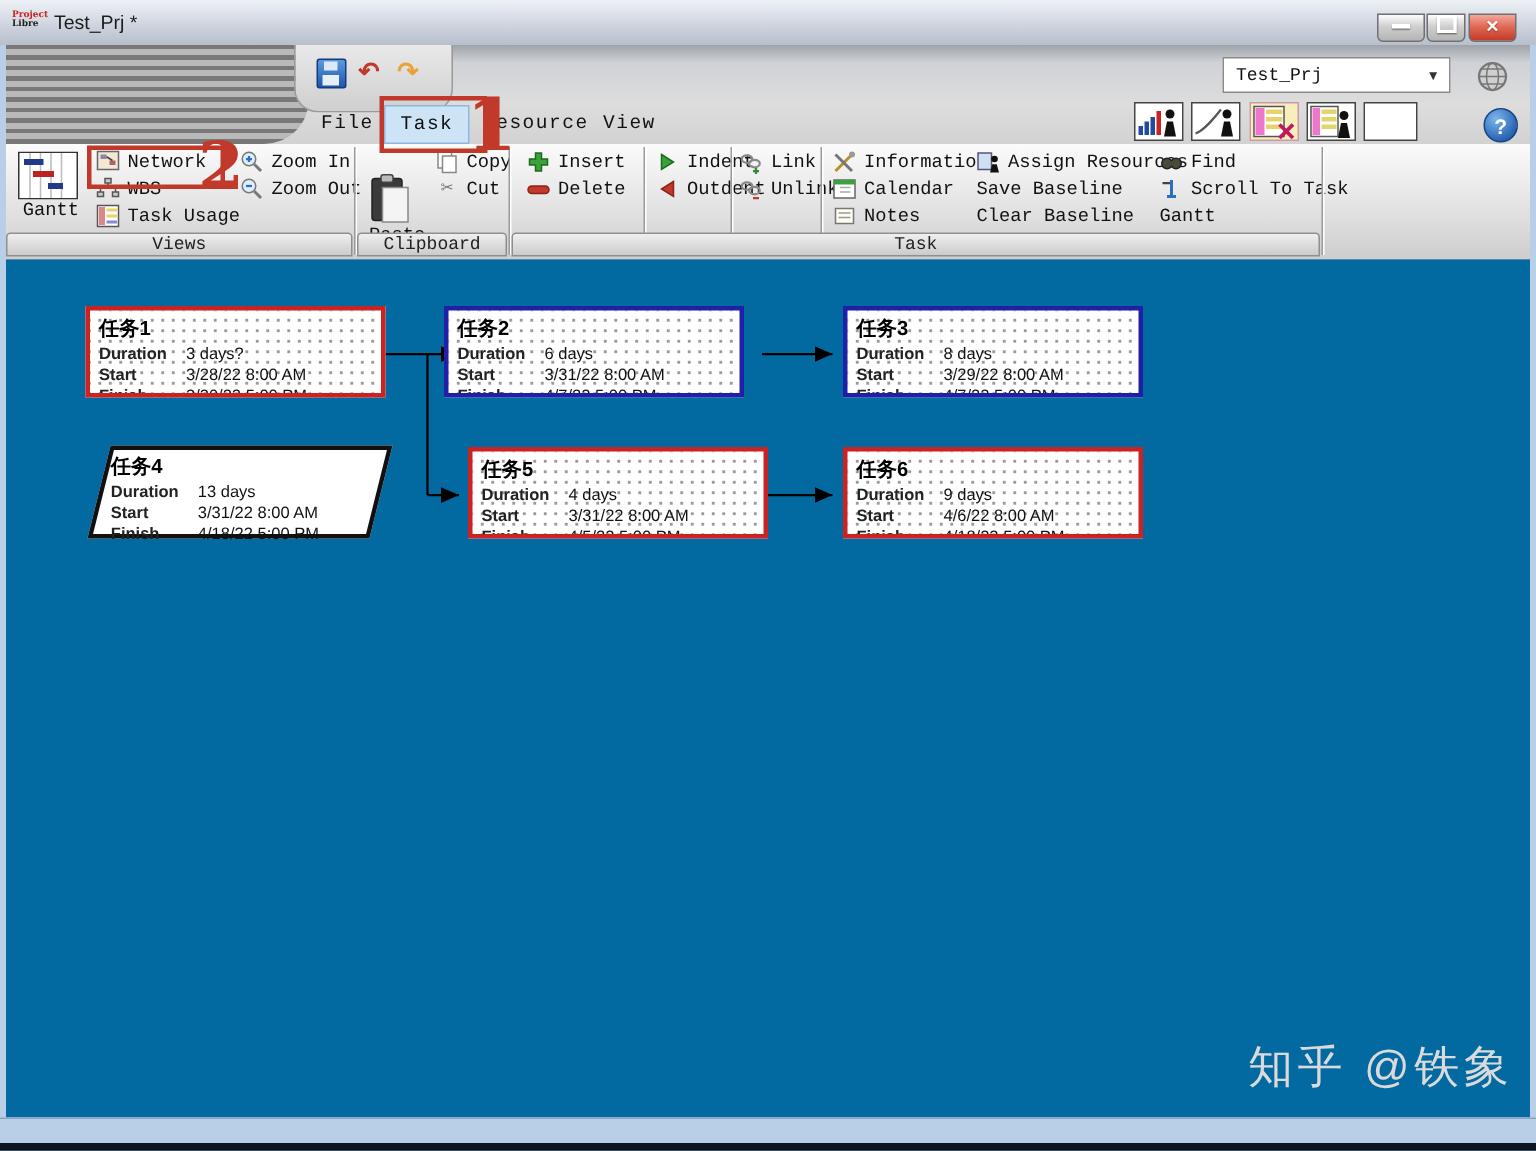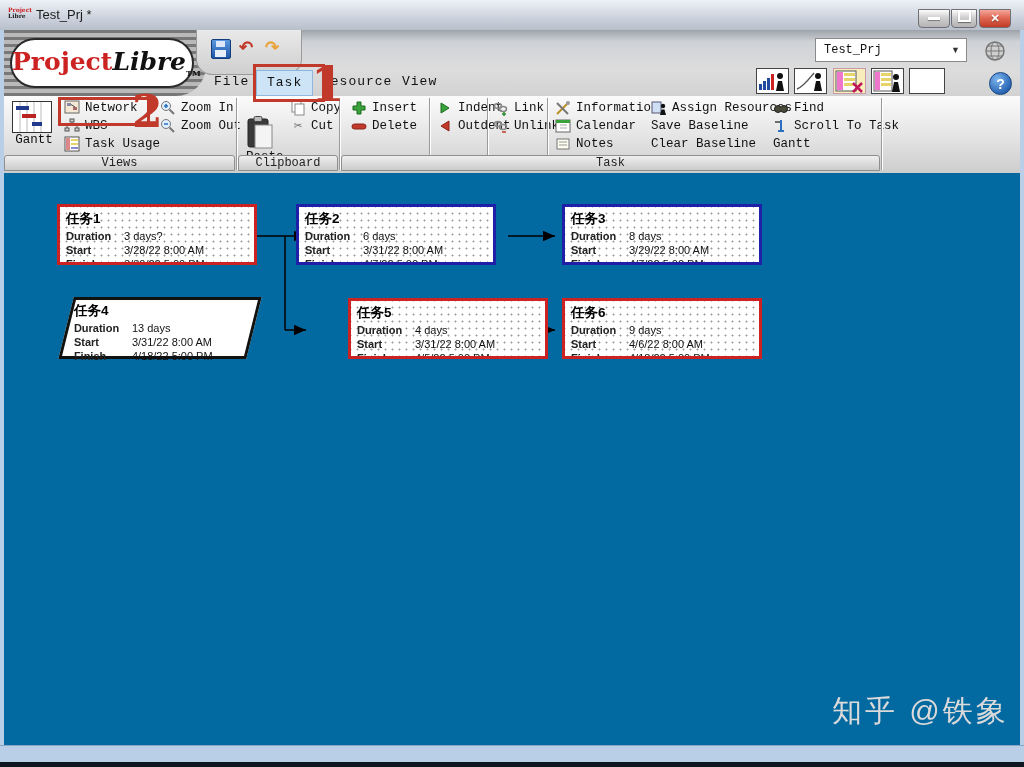--- a/index.html
+++ b/index.html
@@ -107,23 +107,20 @@
     <div class="winbtn close"><span class="glyph">✕</span></div>
   </div>
 
   <div class="frame-side" style="left:0;"></div>
   <div class="frame-side" style="left:1020px;"></div>
   <div class="frame-bottom"></div>
   <div class="frame-dark"></div>
 
   <div class="ribbon-top">
     <div class="stripes"></div>
-    <div class="logo-oval">
-      <span class="p1">Project</span><span class="p2">Libre</span><span class="tm">TM</span>
-    </div>
     <div class="qat">
       <div class="q floppy" style="left:14px;"></div>
       <div class="q uarrow" style="left:40px;color:#c0392b;">↶</div>
       <div class="q uarrow" style="left:66px;color:#e8a33c;">↷</div>
     </div>
 
     <div class="tabs">
       <div class="tab" style="left:200px;">File</div>
       <div class="tab sel" style="left:252px;">Task</div>
       <div class="ann-box-tab" style="left:249px;"></div>
@@ -495,21 +492,21 @@
             <span class="lb">Start</span>
             <span>3/31/22 8:00 AM</span>
           </div>
         <div class="tn-row">
             <span class="lb">Finish</span>
             <span>4/18/22 5:00 PM</span>
           </div>
       </div>
     </div>
 
-    <div class="task-node dots red" style="left:308px;top:125px;margin-left:36px;">
+    <div class="task-node dots red" style="left:308px;top:125px;">
       <div class="tn-title">任务5</div>
       <div class="tn-row">
           <span class="lb">Duration</span>
           <span>4 days</span>
         </div>
       <div class="tn-row">
           <span class="lb">Start</span>
           <span>3/31/22 8:00 AM</span>
         </div>
       <div class="tn-row">

